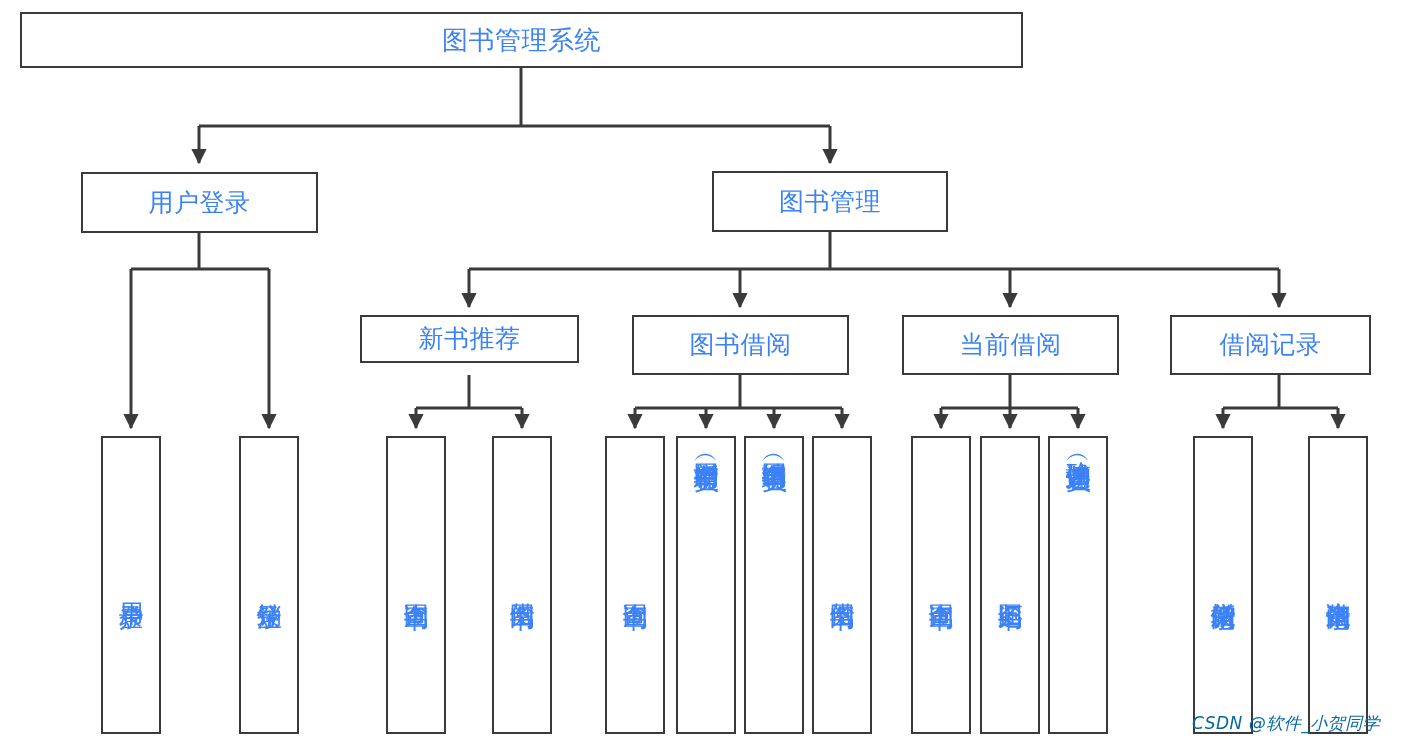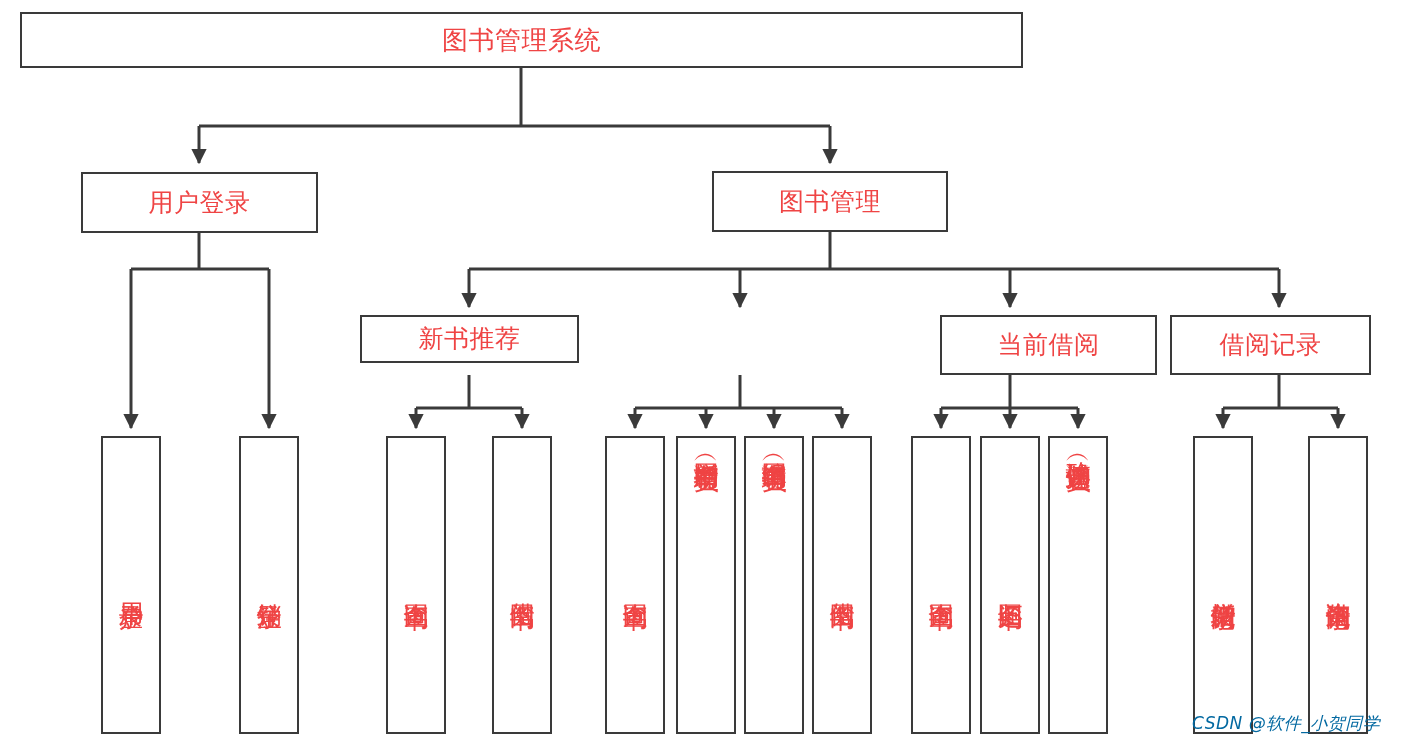--- a/index.html
+++ b/index.html
@@ -14,21 +14,21 @@
   #diagram-root{position:absolute;left:0;top:0;width:1405px;height:747px;}
   svg#edges{position:absolute;left:0;top:0;width:1405px;height:747px;}
   .node{
     position:absolute;
     box-sizing:border-box;
     border:2.5px solid #3a3a3a;
     background:#ffffff;
     display:flex;
     align-items:center;
     justify-content:center;
-    color:#ef4444;
+    color:#3b82f6;
   }
   .node .label{
     display:block;
     text-align:center;
     line-height:1.18;
     white-space:pre;
   }
   .node.horiz .label{font-size:25px;letter-spacing:0.5px;}
   .node.horiz.root .label{font-size:26px;}
   .node.vert{
@@ -121,22 +121,25 @@
   </div>
 
   <div class="node horiz" style="left:712px;top:171px;width:236px;height:61px;">
     <span class="label">图书管理</span>
   </div>
 
   <div class="node horiz" style="left:360px;top:315px;width:219px;height:48px;">
     <span class="label">新书推荐</span>
   </div>
 
+  <div class="node horiz" style="left:632px;top:315px;width:217px;height:60px;">
+    <span class="label">图书借阅</span>
+  </div>
 
-  <div class="node horiz" style="left:902px;top:315px;width:217px;height:60px;margin-left:38px;">
+  <div class="node horiz" style="left:902px;top:315px;width:217px;height:60px;">
     <span class="label">当前借阅</span>
   </div>
 
   <div class="node horiz" style="left:1170px;top:315px;width:201px;height:60px;">
     <span class="label">借阅记录</span>
   </div>
 
   <div class="node vert centered" style="left:101px;top:436px;width:60px;height:298px;">
     <span class="label">用户登录</span>
   </div>

